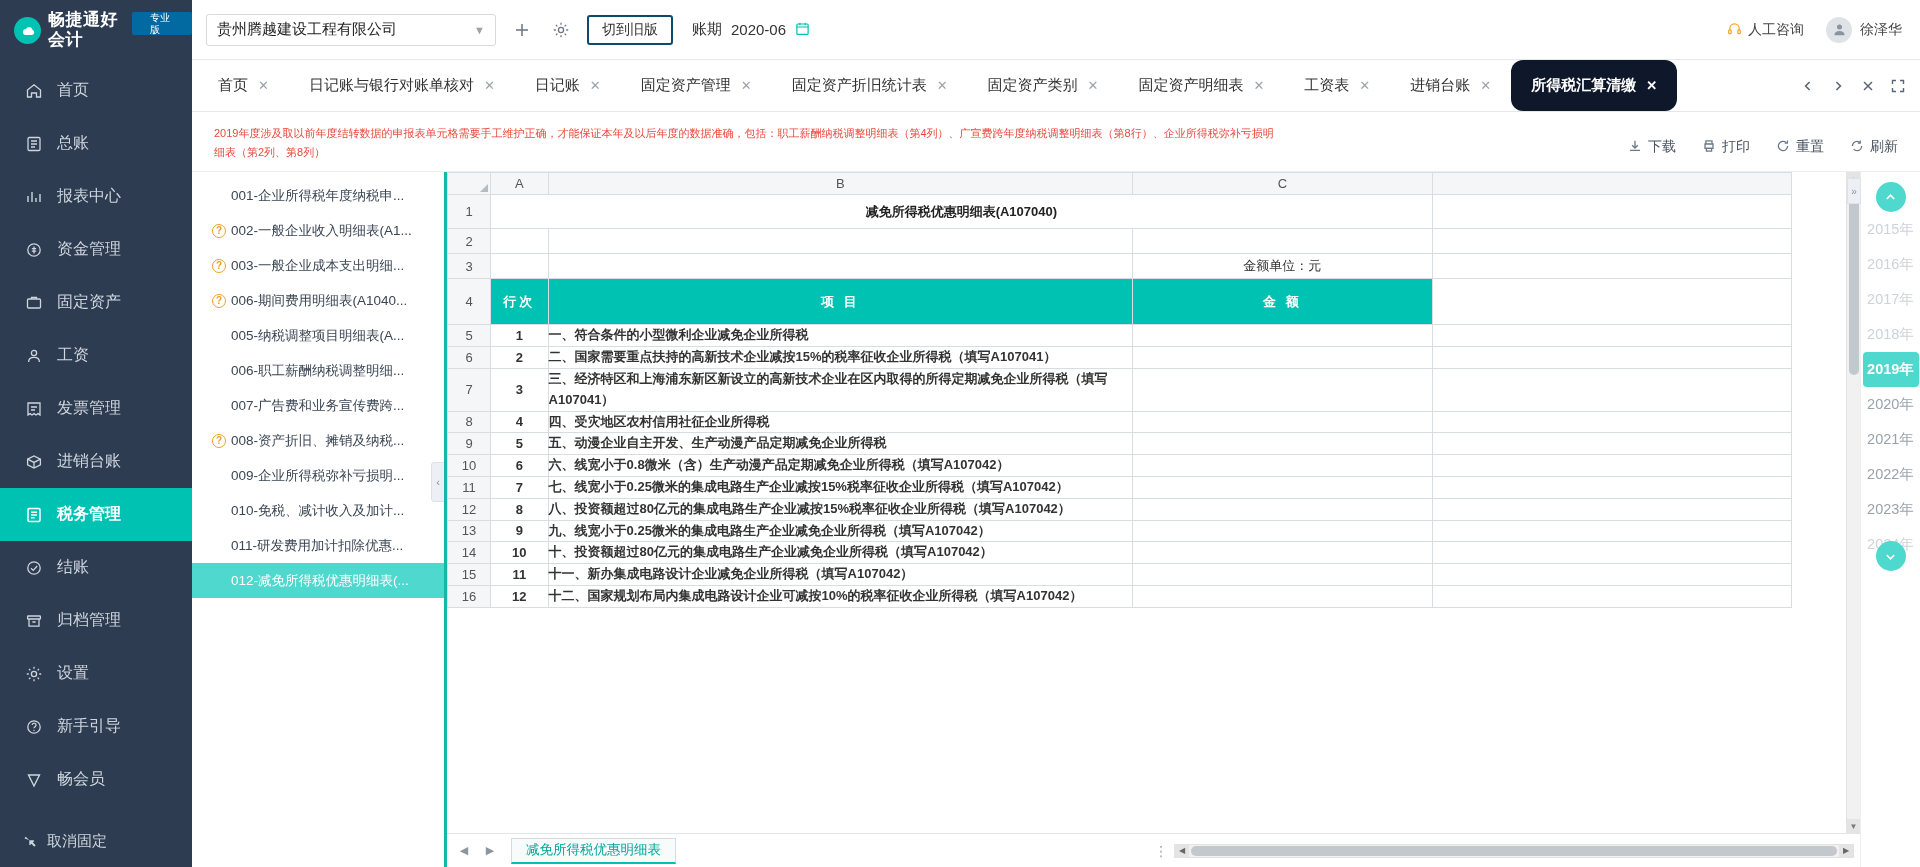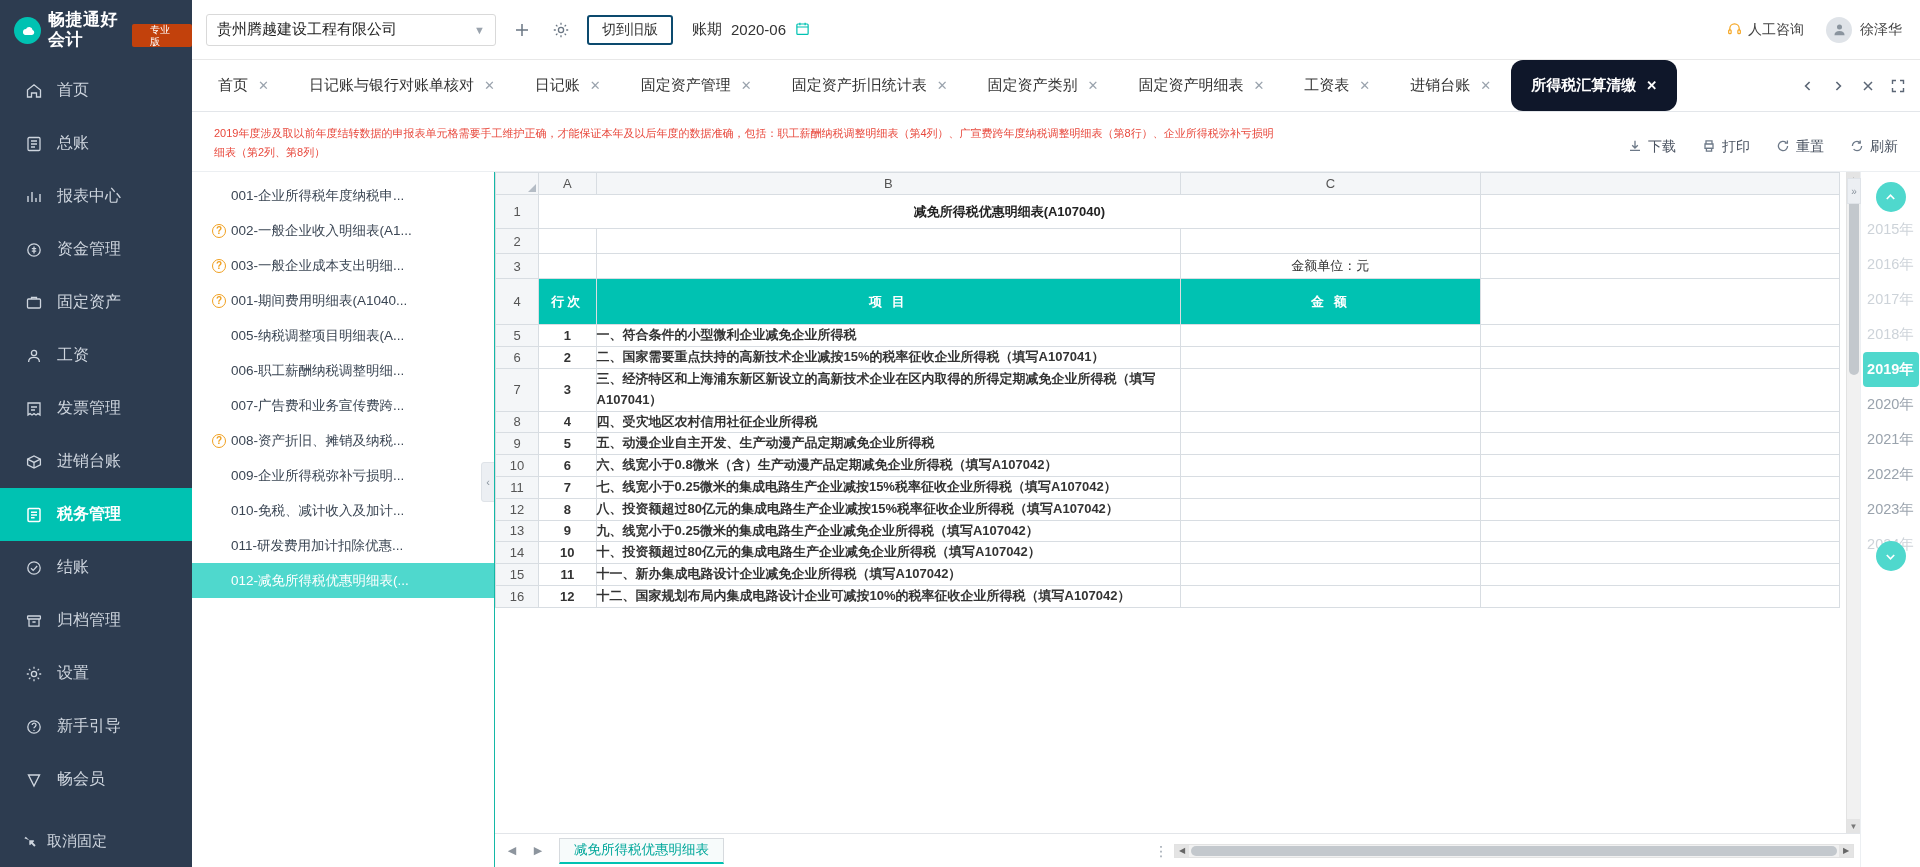--- a/index.html
+++ b/index.html
@@ -30,22 +30,22 @@
   .logo-mark {
     width: 27px; height: 27px; border-radius: 50%;
     background: #00c2b2;
     display: flex; align-items: center; justify-content: center;
     color: #fff; font-size: 15px; font-weight: bold;
     flex-shrink: 0;
   }
   .logo-text { display: flex; line-height: 1.15; }
   .logo-title { color: #fff; font-size: 17px; font-weight: bold; letter-spacing: .5px; }
   .logo-sub {
-    color: #fff; font-size: 10px; background: #c2410c;
-    align-self: flex-start; padding: 0 18px; border-radius: 2px; margin-top: 14px;
+    color: #fff; font-size: 10px; background: #0369a1;
+    align-self: flex-start; padding: 0 18px; border-radius: 2px; margin-top: 2px;
   }
   .nav { margin-top: 4px; }
   .nav-item {
     height: 53px;
     display: flex; align-items: center;
     padding-left: 24px;
     gap: 13px;
     font-size: 16px;
     cursor: pointer;
     color: #ced5de;
@@ -134,21 +134,21 @@
   }
   .notice-actions { margin-left: auto; display: flex; align-items: center; gap: 26px; padding-top: 14px; }
   .naction { display: flex; align-items: center; gap: 6px; font-size: 14px; color: #4a5361; cursor: pointer; }
   .naction .gi { color: #6d7988; font-size: 14px; }
 
   
   .body-area { flex: 1; display: flex; min-height: 0; background: #fff; position: relative; }
 
   
   .report-list {
-    width: 303px; flex-shrink: 0; background: #fff; border-right: 1px solid #14b8a6;
+    width: 255px; flex-shrink: 0; background: #fff; border-right: 3px solid #14b8a6;
     padding-top: 6px; overflow: hidden; position: relative;
   }
   .rl-item {
     height: 35px; display: flex; align-items: center; gap: 5px;
     padding: 0 8px 0 20px; font-size: 13.5px; color: #3b4654; cursor: pointer;
     white-space: nowrap; overflow: hidden;
   }
   .rl-item.active { background: #4fd8cd; color: #fff; }
   .warn {
     width: 14px; height: 14px; border-radius: 50%; border: 1.3px solid #f0a020;
@@ -577,21 +577,21 @@
         <div class="rl-item">
           <span class="warn">?</span>
           <span class="rl-label">002-一般企业收入明细表(A1...</span>
         </div>
         <div class="rl-item">
           <span class="warn">?</span>
           <span class="rl-label">003-一般企业成本支出明细...</span>
         </div>
         <div class="rl-item">
           <span class="warn">?</span>
-          <span class="rl-label">001-期间费用明细表(A1040...</span>
+          <span class="rl-label">006-期间费用明细表(A1040...</span>
         </div>
         <div class="rl-item">
           <span class="warn blank"></span>
           <span class="rl-label">005-纳税调整项目明细表(A...</span>
         </div>
         <div class="rl-item">
           <span class="warn blank"></span>
           <span class="rl-label">006-职工薪酬纳税调整明细...</span>
         </div>
         <div class="rl-item">

